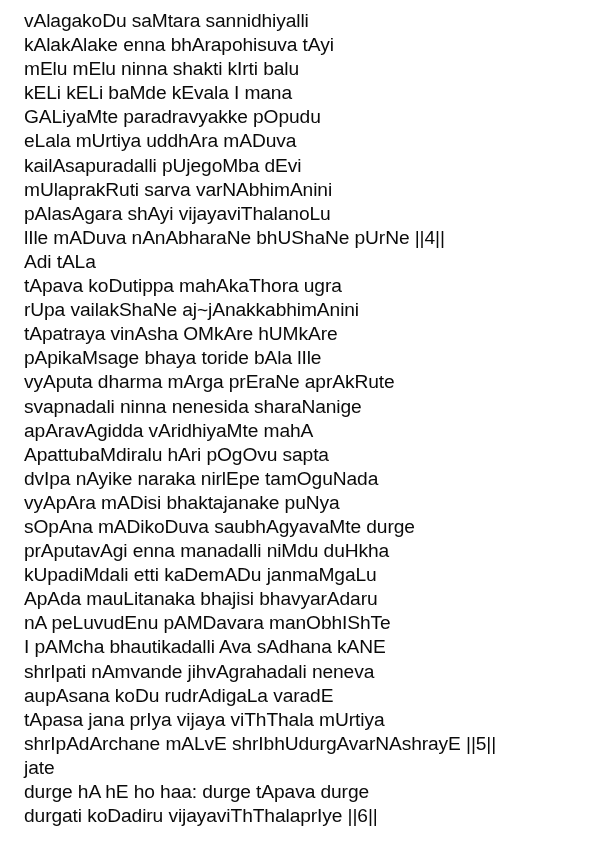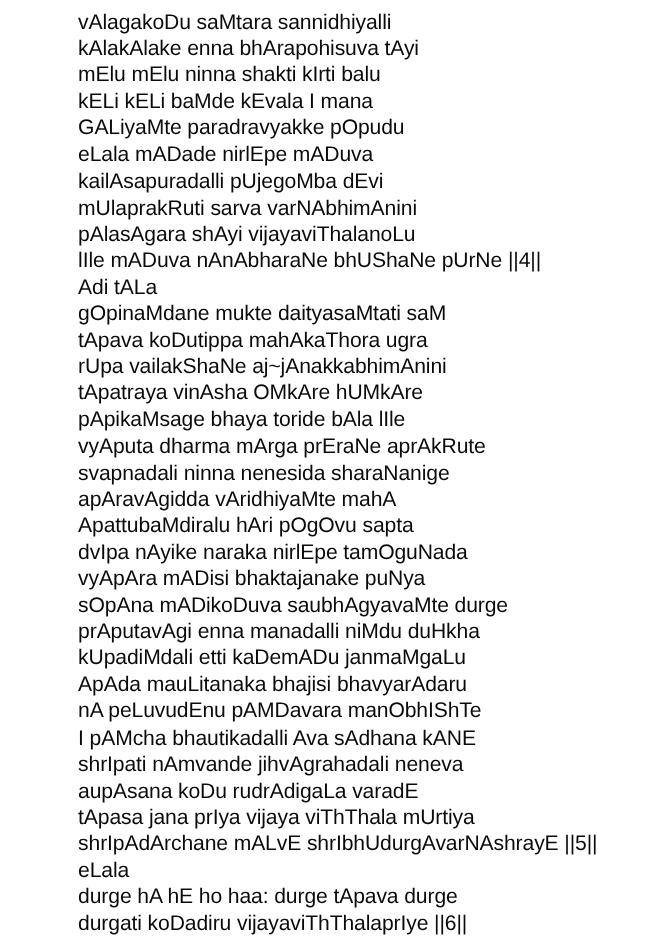--- a/index.html
+++ b/index.html
@@ -21,55 +21,53 @@
       font-family: "Liberation Sans", sans-serif;
       font-size: 19.2px;
       line-height: 24.1px;
       color: #0a0a0a;
       letter-spacing: -0.1px;
     }
     .line {
       white-space: pre;
       display: block;
       height: 24.1px;
-      margin-left: 47px;
     }
   </style>
 </head>
 <body>
 
 <div class="doc">
   <span class="line">vAlagakoDu saMtara sannidhiyalli</span>
   <span class="line">kAlakAlake enna bhArapohisuva tAyi</span>
   <span class="line">mElu mElu ninna shakti kIrti balu</span>
   <span class="line">kELi kELi baMde kEvala I mana</span>
   <span class="line">GALiyaMte paradravyakke pOpudu</span>
-  <span class="line">eLala mADade nirlEpe mADuva</span>
+  <span class="line">eLala mUrtiya uddhAra mADuva</span>
   <span class="line">kailAsapuradalli pUjegoMba dEvi</span>
   <span class="line">mUlaprakRuti sarva varNAbhimAnini</span>
   <span class="line">pAlasAgara shAyi vijayaviThalanoLu</span>
   <span class="line">lIle mADuva nAnAbharaNe bhUShaNe pUrNe ||4||</span>
   <span class="line">Adi tALa</span>
-  <span class="line">gOpinaMdane mukte daityasaMtati saM</span>
   <span class="line">tApava koDutippa mahAkaThora ugra</span>
   <span class="line">rUpa vailakShaNe aj~jAnakkabhimAnini</span>
   <span class="line">tApatraya vinAsha OMkAre hUMkAre</span>
   <span class="line">pApikaMsage bhaya toride bAla lIle</span>
   <span class="line">vyAputa dharma mArga prEraNe aprAkRute</span>
   <span class="line">svapnadali ninna nenesida sharaNanige</span>
   <span class="line">apAravAgidda vAridhiyaMte mahA</span>
   <span class="line">ApattubaMdiralu hAri pOgOvu sapta</span>
   <span class="line">dvIpa nAyike naraka nirlEpe tamOguNada</span>
   <span class="line">vyApAra mADisi bhaktajanake puNya</span>
   <span class="line">sOpAna mADikoDuva saubhAgyavaMte durge</span>
   <span class="line">prAputavAgi enna manadalli niMdu duHkha</span>
   <span class="line">kUpadiMdali etti kaDemADu janmaMgaLu</span>
   <span class="line">ApAda mauLitanaka bhajisi bhavyarAdaru</span>
   <span class="line">nA peLuvudEnu pAMDavara manObhIShTe</span>
   <span class="line">I pAMcha bhautikadalli Ava sAdhana kANE</span>
   <span class="line">shrIpati nAmvande jihvAgrahadali neneva</span>
   <span class="line">aupAsana koDu rudrAdigaLa varadE</span>
   <span class="line">tApasa jana prIya vijaya viThThala mUrtiya</span>
   <span class="line">shrIpAdArchane mALvE shrIbhUdurgAvarNAshrayE ||5||</span>
-  <span class="line">eLala</span>
+  <span class="line">jate</span>
   <span class="line">durge hA hE ho haa: durge tApava durge</span>
   <span class="line">durgati koDadiru vijayaviThThalaprIye ||6||</span>
 </div>
 
 </body></html>

